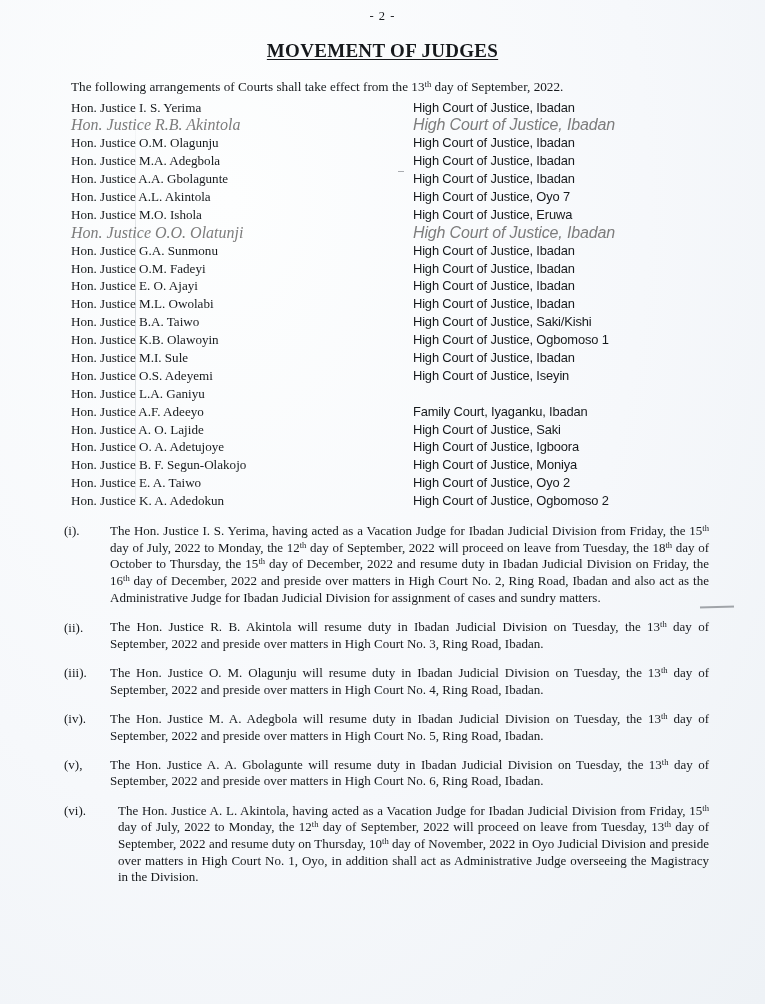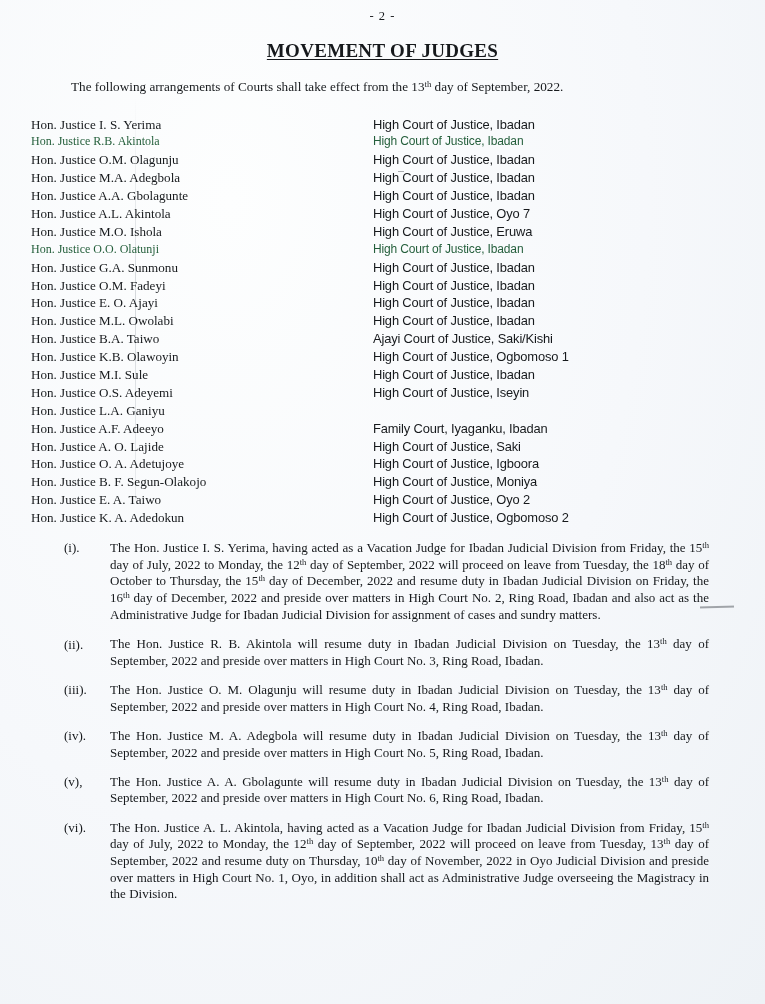--- a/index.html
+++ b/index.html
@@ -80,22 +80,22 @@
     line-height: 1.25;
   }
   sup {
     font-size: 0.66em;
     vertical-align: 0.45em;
     line-height: 0;
   }
 
   
   .assign-table {
-    margin-top: 20px;
-    padding-left: 31px;
+    margin-top: 3px;
+    padding-left: 71px;
     font-size: 0;
   }
   .assign-row {
     display: flex;
     align-items: baseline;
     height: 17.9px;
   }
   .judge-name {
     width: 342px;
     font-size: 13.1px;
@@ -105,23 +105,24 @@
   .court-name {
     font-size: 12.9px;
     white-space: nowrap;
     line-height: 17.9px;
     font-family: "Liberation Sans", sans-serif;
     letter-spacing: -0.15px;
   }
   
   .assign-row.faint .judge-name,
   .assign-row.faint .court-name {
-    color: #14532d;
-    font-size: 12px;
+    color: #737373;
+    font-size: 16px;
     opacity: 0.93;
+    font-style: italic;
   }
 
   
   .clauses {
     margin-top: 13px;
     padding-left: 64px;
     padding-right: 56px;
   }
   .clause {
     display: flex;
@@ -137,21 +138,21 @@
   .clause-body {
     flex: 1 1 auto;
     font-size: 13px;
     line-height: 1.285;
     text-align: justify;
     text-justify: inter-word;
   }
   .clause-body b { font-weight: normal; }
 
   
-  .clause:last-child { margin-bottom: 0; }
+  .clause:last-child { margin-bottom: 0; gap: 8px; }
 </style>
 </head>
 <body>
 
 <div class="paper"></div>
 <div class="fold"></div>
 <div class="smudge-right"></div>
 <div class="smudge-a"></div>
 
 <div class="content">
@@ -208,21 +209,21 @@
       <div class="assign-row">
         <div class="judge-name">Hon. Justice E. O. Ajayi</div>
         <div class="court-name">High Court of Justice, Ibadan</div>
       </div>
       <div class="assign-row">
         <div class="judge-name">Hon. Justice M.L. Owolabi</div>
         <div class="court-name">High Court of Justice, Ibadan</div>
       </div>
       <div class="assign-row">
         <div class="judge-name">Hon. Justice B.A. Taiwo</div>
-        <div class="court-name">Ajayi Court of Justice, Saki/Kishi</div>
+        <div class="court-name">High Court of Justice, Saki/Kishi</div>
       </div>
       <div class="assign-row">
         <div class="judge-name">Hon. Justice K.B. Olawoyin</div>
         <div class="court-name">High Court of Justice, Ogbomoso 1</div>
       </div>
       <div class="assign-row">
         <div class="judge-name">Hon. Justice M.I. Sule</div>
         <div class="court-name">High Court of Justice, Ibadan</div>
       </div>
       <div class="assign-row">

